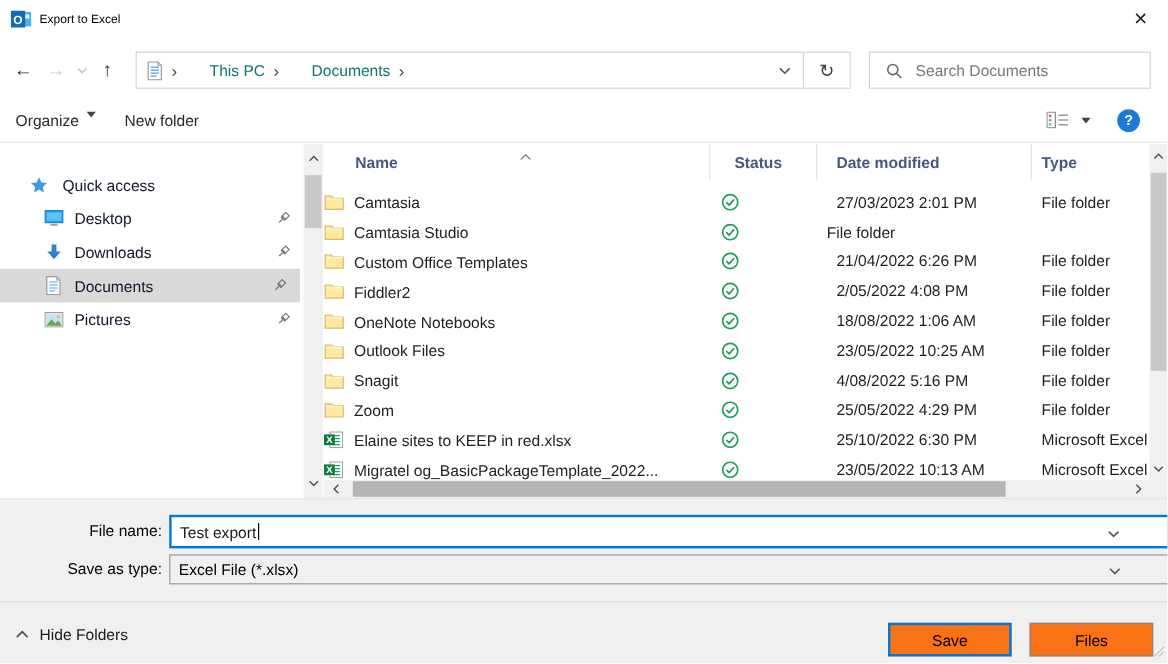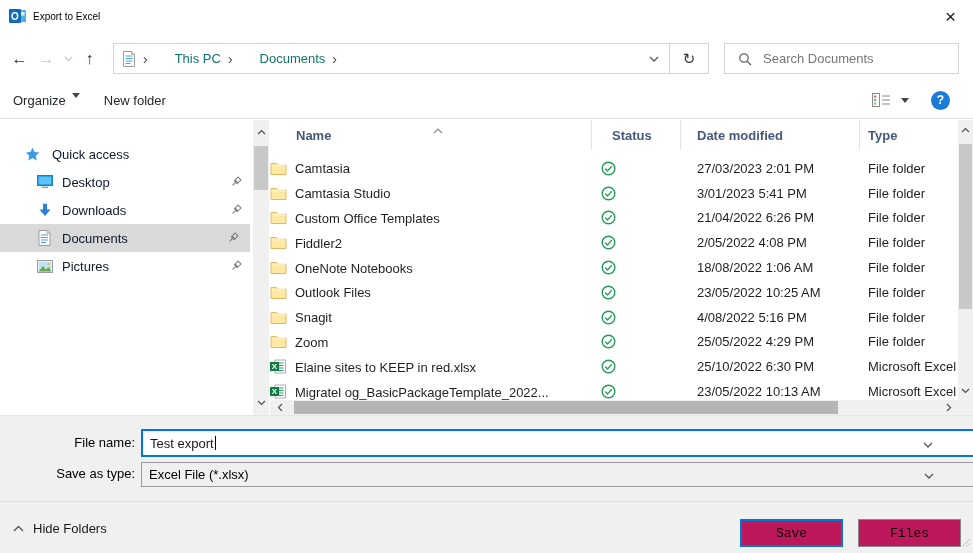--- a/index.html
+++ b/index.html
@@ -77,21 +77,21 @@
   .footer { position:absolute; top:415px; left:0; width:973px; height:138px; background:#f0f0f0; border-top:1px solid #e7e7e7; }
   .flabel { position:absolute; left:0; width:135px; text-align:right; color:#000; }
   .fn-row .flabel { top:19px; }
   .fn-field { position:absolute; left:141px; top:13px; right:-2px; height:28px; background:#fff; border:2px solid #0078d7; display:flex; align-items:center; padding-left:7px; }
   .caret { display:inline-block; width:1px; height:14px; background:#000; margin-left:1px; vertical-align:-2px; }
   .st-row .flabel { top:50px; }
   .st-field { position:absolute; left:141px; top:46px; right:-2px; height:25px; background:#f0f0f0; border:1px solid #999; display:flex; align-items:center; padding-left:7px; color:#000; }
   .field-chev { position:absolute; right:40px; }
   .f-divider { position:absolute; top:85px; left:0; right:0; height:1px; background:#dedede; }
   .hide-folders { position:absolute; left:13px; top:105px; display:flex; align-items:center; gap:9px; color:#1a1a1a; }
-  .btn { position:absolute; top:103px; width:103px; height:28px; background:#be185d; display:flex; align-items:center; justify-content:center; color:#000;font-family:Liberation Mono, monospace; }
+  .btn { position:absolute; top:103px; width:103px; height:28px; background:#f97316; display:flex; align-items:center; justify-content:center; color:#000; }
   .btn-save { left:740px; border:2px solid #0078d7; }
   .btn-cancel { left:858px; border:1px solid #878787; }
   .grip { position:absolute; right:2px; bottom:2px; }
 </style>
 </head>
 <body>
 
 <div class="dialog">
 
   <div class="titlebar">
@@ -340,21 +340,20 @@
               <span class="f-name">Camtasia Studio</span>
             </div>
             <div class="c-status">
               <span style="display: flex;">
                 <svg width="15" height="15" viewBox="0 0 15 15">
                   <circle cx="7.5" cy="7.5" r="6.3" fill="#fff" stroke="#1f9d55" stroke-width="1.4"></circle>
                   <path d="M4.6 7.9 l2 2 l3.8-4.3" fill="none" stroke="#1f9d55" stroke-width="1.4" stroke-linecap="round" stroke-linejoin="round"></path>
                 </svg>
               </span>
             </div>
-            <div class="c-date">3/01/2023 5:41 PM</div>
             <div class="c-type">File folder</div>
           </div>
           <div class="frow">
             <div class="c-name">
               <span class="f-icon">
                 <svg width="17" height="15" viewBox="0 0 17 15">
                   <path d="M1 2.5 h5.3 l1.4 1.8 H16 V13.5 H1 Z" fill="#ffe9a2" stroke="#dcb967" stroke-width="1"></path>
                   <path d="M1.6 4.8 H15.4" stroke="#fff3c9" stroke-width="1.2"></path>
                 </svg>
               </span>

